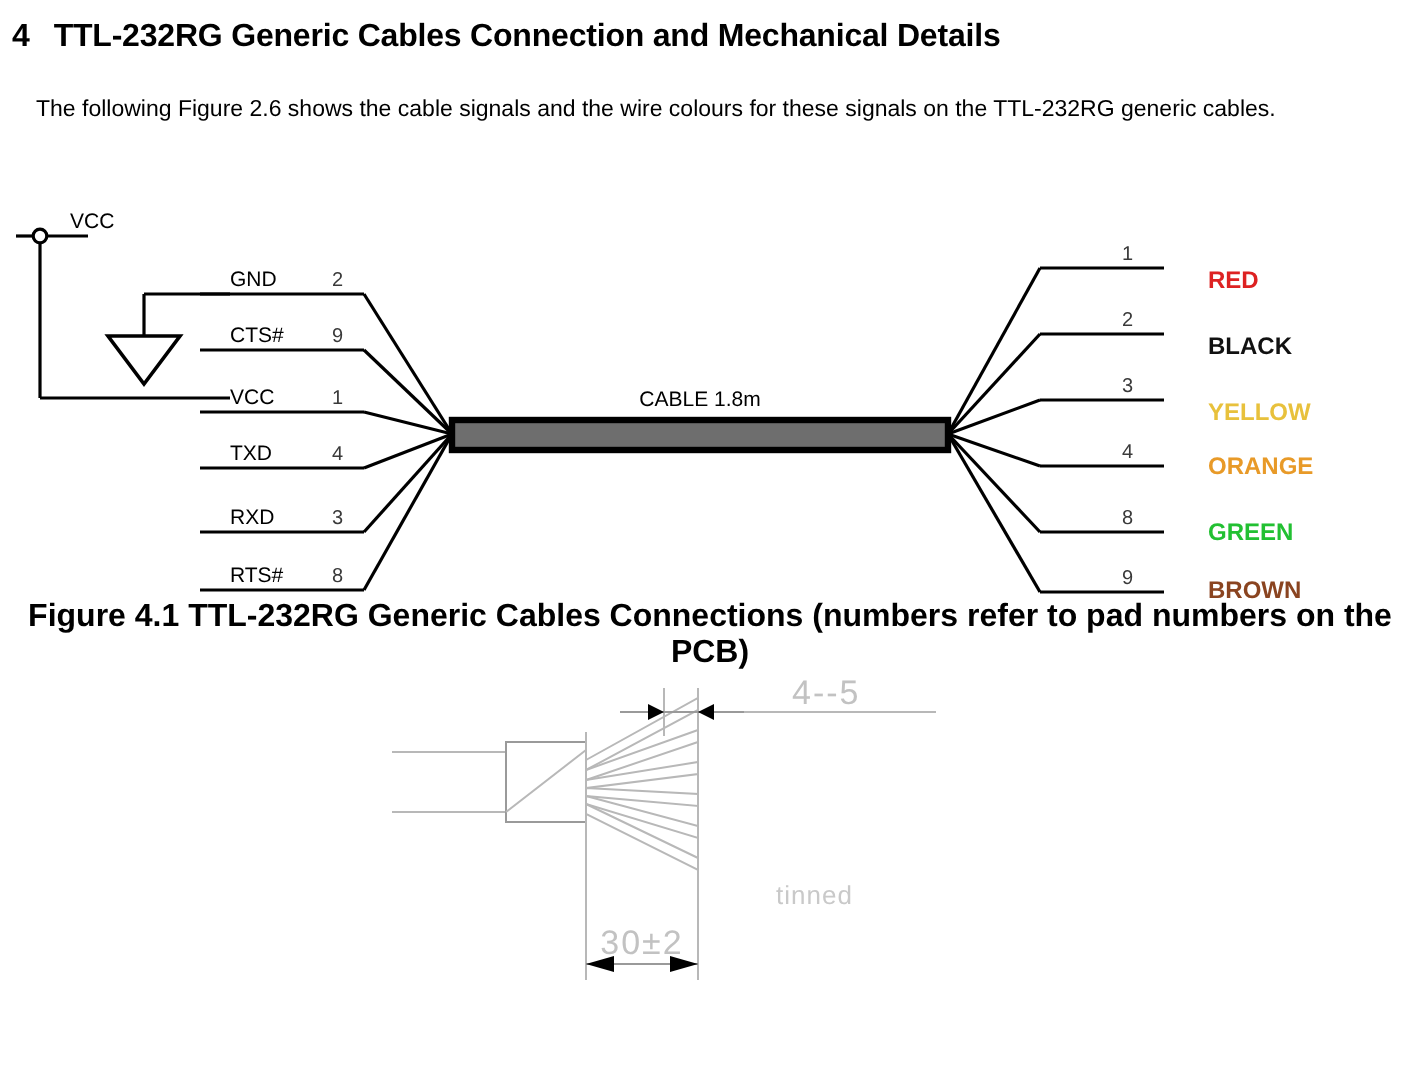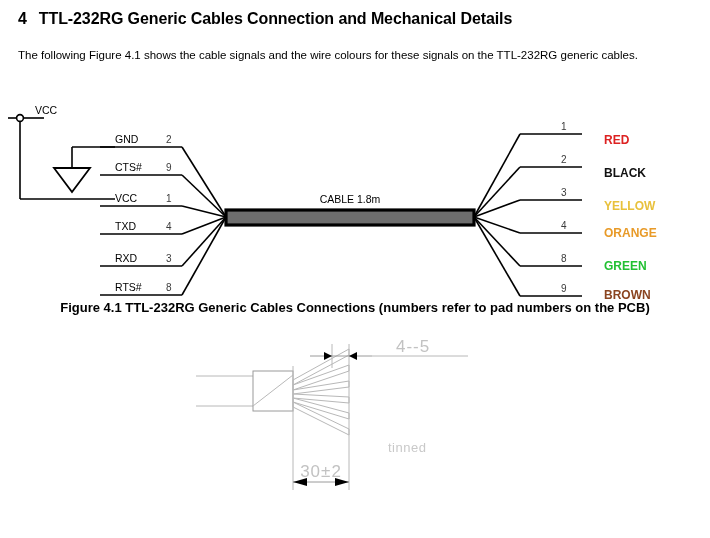--- a/index.html
+++ b/index.html
@@ -15,21 +15,21 @@
     font-family: "Liberation Sans", sans-serif;
     color: #000000;
   }
   .page {
     position: absolute;
     inset: 0;
     background: #ffffff;
   }
   .heading {
     position: absolute;
-    left: 18px;
+    left: 6px;
     top: 10px;
     font-size: 16px;
     font-weight: bold;
     letter-spacing: -0.1px;
     white-space: nowrap;
   }
   .heading .num {
     margin-right: 12px;
   }
   .body-text {
@@ -52,21 +52,21 @@
     position: absolute;
     left: 0;
     top: 330px;
     width: 710px;
     height: 165px;
   }
   .caption {
     position: absolute;
     width: 710px;
     text-align: center;
-    font-size: 13px;
+    font-size: 16px;
     font-weight: bold;
     color: #000000;
   }
   .caption-1 { top: 300px; }
   .caption-2 { top: 509px; }
   svg { display: block; }
   .wire {
     stroke: #000000;
     stroke-width: 1.6;
     fill: none;
@@ -122,21 +122,21 @@
 </style>
 </head>
 <body>
 
 <div class="page">
 
   <div class="heading">
     <span class="num">4</span><span>TTL-232RG Generic Cables Connection and Mechanical Details</span>
   </div>
 
-  <div class="body-text">The following Figure 4.1 shows the cable signals and the wire colours for these signals on the TTL-232RG generic cables.</div>
+  <div class="body-text">The following Figure 2.6 shows the cable signals and the wire colours for these signals on the TTL-232RG generic cables.</div>
 
   <div class="fig1-wrap">
     <svg width="710" height="200" viewBox="0 0 710 200">
 
       <g>
         <line class="wire" x1="8" y1="18" x2="16" y2="18"></line>
         <circle cx="20" cy="18" r="3.4" fill="#ffffff" stroke="#000000" stroke-width="1.6"></circle>
         <line class="wire" x1="24" y1="18" x2="44" y2="18"></line>
         <line class="wire" x1="20" y1="21" x2="20" y2="99"></line>
         <line class="wire" x1="20" y1="99" x2="115" y2="99"></line>

